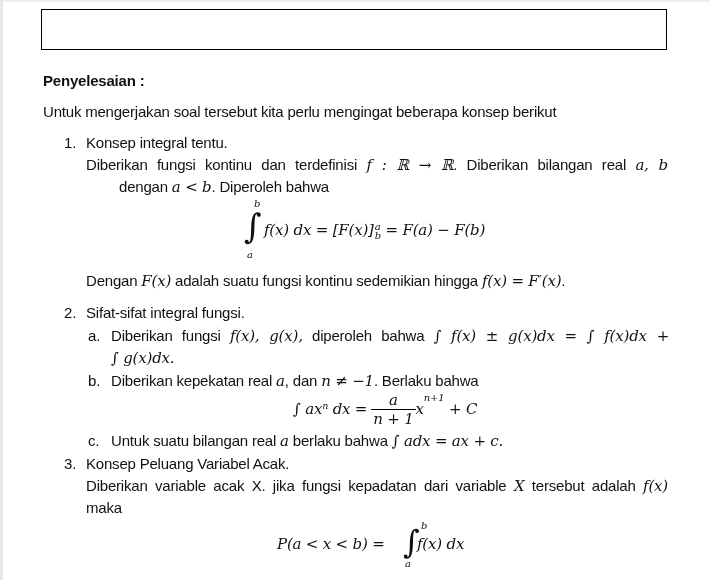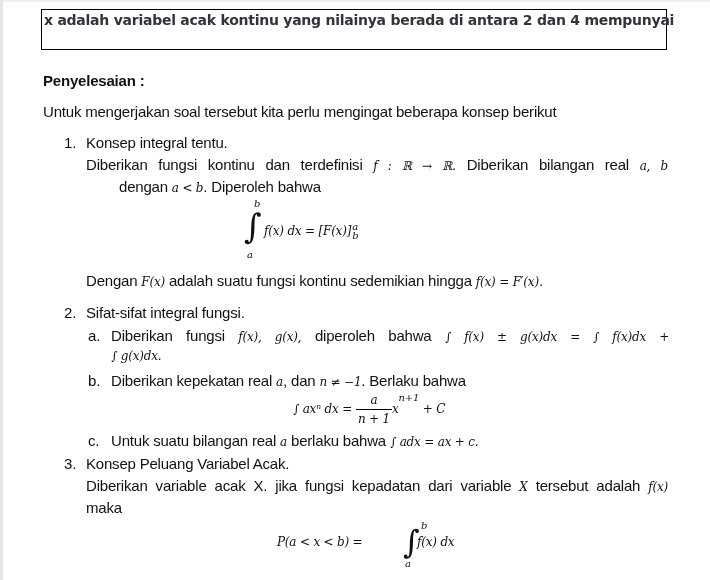--- a/index.html
+++ b/index.html
@@ -14,36 +14,35 @@
   .question-box {
     position:absolute; left:41px; top:9px; width:626px; height:41px;
     border:1.5px solid #000; box-sizing:border-box;
     padding:1px 0 0 2px;
     font-family:"DejaVu Sans", sans-serif; font-weight:bold; font-size:14px;
     line-height:19px; color:#33333d; letter-spacing:-0.25px;
   }
   .question-box span { display:block; white-space:nowrap; }
   .t { position:absolute; white-space:nowrap; font-size:15px; font-family:"Liberation Sans", sans-serif; letter-spacing:-0.2px; }
   .b { font-weight:bold; }
-  .m { font-family:"DejaVu Serif", serif; font-style:italic; font-size:12px; }
+  .m { font-family:"DejaVu Serif", serif; font-style:italic; font-size:15px; }
   .mu { font-family:"DejaVu Serif", serif; font-size:15px; }
   .small { font-size:10px; }
   .frac { display:inline-block; vertical-align:middle; text-align:center; }
   .frac .num { display:block; border-bottom:1px solid #000; padding:0 2px; }
   .frac .den { display:block; padding:0 2px; }
   .justify { text-align:justify; text-align-last:justify; display:block; }
 </style>
 </head>
 <body>
 
 <div class="top-edge"></div>
 <div class="left-edge"></div>
 
 <div class="question-box">
-  <span>x adalah variabel acak kontinu yang nilainya berada di antara 2 dan 4 mempunyai</span>
 </div>
 
 <div class="t b" style="left:43px; top:72px;">Penyelesaian :</div>
 <div class="t" style="left:43px; top:103px;">Untuk mengerjakan soal tersebut kita perlu mengingat beberapa konsep berikut</div>
 
 <div class="t" style="left:64px; top:134px;">1.</div>
 <div class="t" style="left:86px; top:134px;">Konsep integral tentu.</div>
 <div class="t" style="left:86px; top:156px; width:582px;">
   <span class="justify">
     <span>Diberikan fungsi kontinu dan terdefinisi</span>
@@ -53,21 +52,21 @@
 </div>
 <div class="t" style="left:86px; top:178px;margin-left:33px;">
   <span>dengan</span>
   <span class="m">a &lt; b</span><span>. Diperoleh bahwa</span>
 </div>
 
 <div class="t m small" style="left:254px; top:198px;">b</div>
 <div class="t mu" style="left:244px; top:208px; font-size:34px; font-style:normal; line-height:36px;">∫</div>
 <div class="t m small" style="left:247px; top:249px;">a</div>
 <div class="t" style="left:264px; top:221px;">
-  <span class="m">f(x)  dx = [F(x)]</span><span style="display:inline-block; vertical-align:middle; line-height:9px; margin-left:1px;"><span class="m small" style="display:block;">a</span><span class="m small" style="display:block;">b</span></span>
+  <span class="m">f(x)  dx = [F(x)]</span><span style="display:inline-block; vertical-align:middle; line-height:9px; margin-left:1px;"><span class="m small" style="display:block;">a</span><span class="m small" style="display:block;">b</span></span><span class="m"> = F(a) − F(b)</span>
 </div>
 
 <div class="t" style="left:86px; top:272px;">
   <span>Dengan</span>
   <span class="m">F(x)</span>
   <span>adalah suatu fungsi kontinu sedemikian hingga</span>
   <span class="m">f(x) = F′(x)</span><span>.</span>
 </div>
 
 <div class="t" style="left:64px; top:304px;">2.</div>

